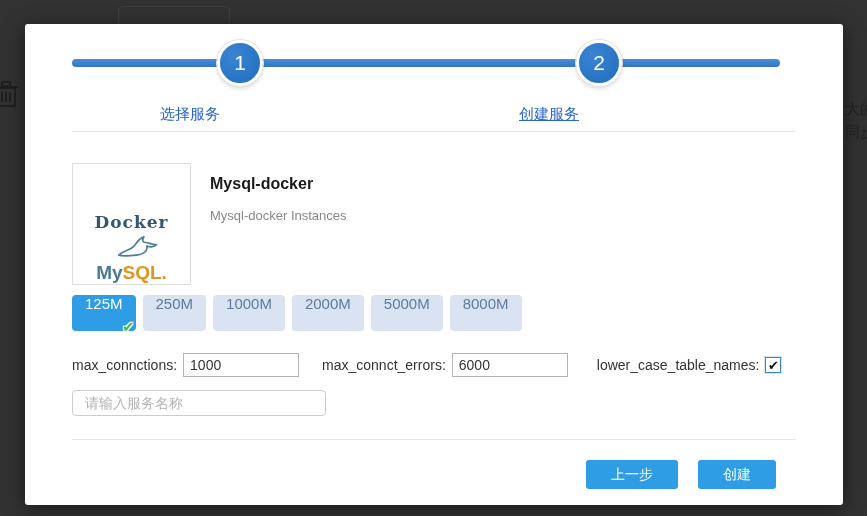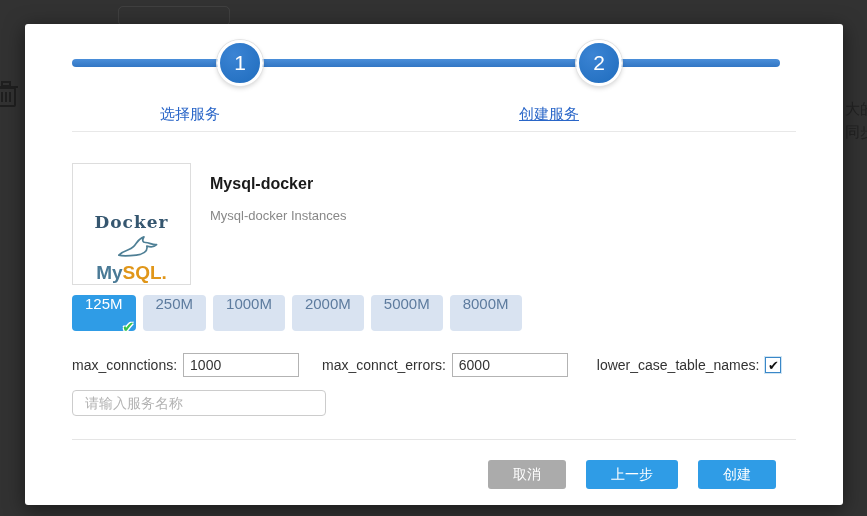--- a/index.html
+++ b/index.html
@@ -209,18 +209,17 @@
     </div>
   </div>
 
   <div class="name-row">
     <input class="name-input" type="text" placeholder="请输入服务名称" style="">
   </div>
 
   <div class="divider2"></div>
 
   <div class="footer">
-    <button class="btn btn-cancel">取消</button>
     <button class="btn btn-primary">上一步</button>
     <button class="btn btn-primary">创建</button>
   </div>
 
 </div>
 
 </body></html>

